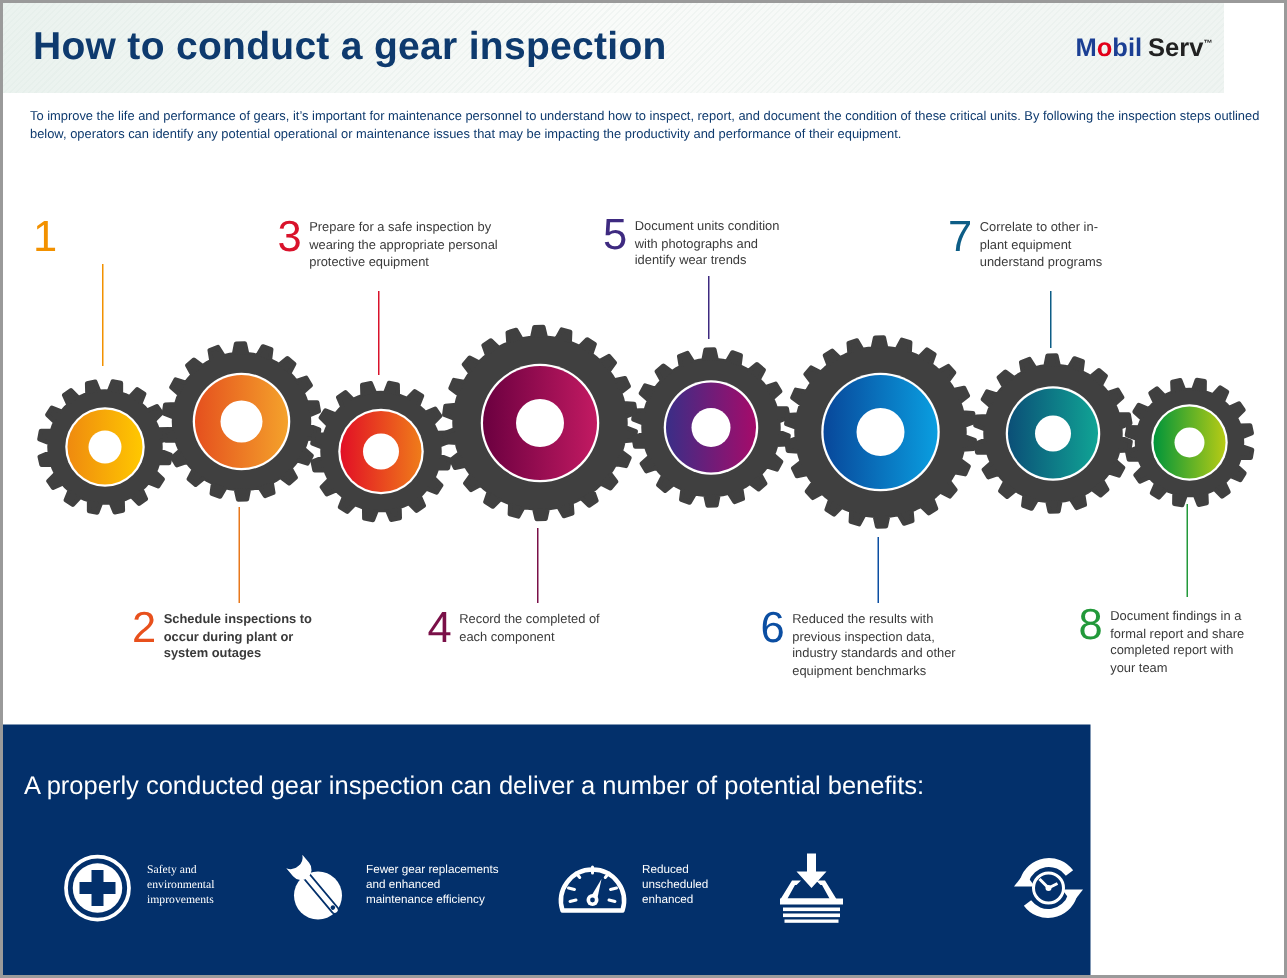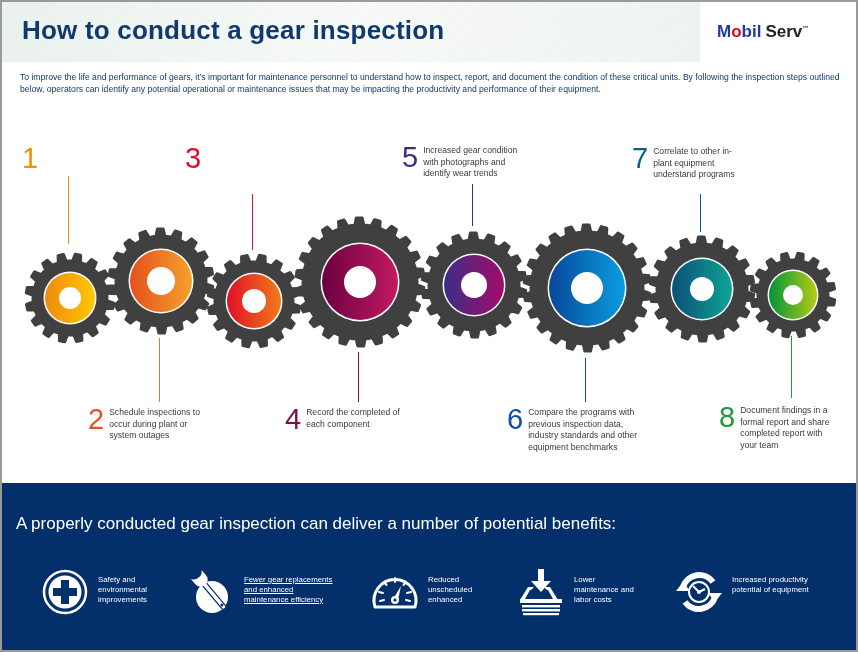--- a/index.html
+++ b/index.html
@@ -1,36 +1,36 @@
 <!DOCTYPE html>
 <html><head>
 <meta charset="utf-8">
 <style>
   * { box-sizing: border-box; margin: 0; padding: 0; }
   body { width: 858px; height: 652px; background: #9a9a9a; font-family: "Liberation Sans", sans-serif; overflow: hidden; position: relative; }
   .page { position: absolute; left: 2px; top: 2px; width: 854px; height: 648px; background: #ffffff; overflow: hidden; }
-  .header { position: absolute; left: 0; top: 0; width: 698px; height: 60px;
+  .header { position: absolute; left: 0; top: 0; width: 814px; height: 60px;
     background: repeating-linear-gradient(135deg, #eef3f0 0px, #eef3f0 1px, #f8faf8 1px, #f8faf8 3px);
     background-color: #f1f5f2; }
   .header-fade { position:absolute; left:0; top:0; width:100%; height:100%;
     background: linear-gradient(90deg, rgba(225,237,232,0.6), rgba(255,255,255,0.2) 50%, rgba(230,238,235,0.5)); }
   .title { position: absolute; left: 20px; top: 13px; font-size: 26px; font-weight: bold; color: #0e3a6e; letter-spacing: 0.2px; }
   .logo { position: absolute; left: 715px; top: 20px; font-size: 17px; font-weight: bold; white-space: nowrap; }
   .logo .m { color: #1b3f94; }
   .logo .o { color: #e2001a; }
   .logo .bil { color: #1b3f94; }
   .logo .serv { color: #222; font-weight: bold; margin-left: 4px; }
   .logo .tm { font-size: 6px; vertical-align: super; color:#222; }
   .intro { position: absolute; left: 18px; top: 69px; width: 820px; font-size: 8.6px; font-weight: normal; color: #0e3a6e; line-height: 12px; }
   .step { position: absolute; display: flex; align-items: flex-start; }
   .step .num { font-size: 29px; line-height: 26px; font-weight: normal; margin-right: 5px; font-family: "Liberation Sans", sans-serif; }
   .step .txt { font-size: 8.6px; color: #3a3a3a; line-height: 11.5px; padding-top: 1px; }
   .vline { position: absolute; width: 1px; }
   svg.gears { position: absolute; left: 0; top: 0; }
-  .footer { position: absolute; left: 0; top: 481px; width: 854px; height: 167px; background: #03306b; }
+  .footer { position: absolute; left: 0; top: 481px; width: 725px; height: 167px; background: #03306b; }
   .footer-title { position: absolute; left: 14px; top: 31px; font-size: 17px; color: #ffffff; }
   .benefit { position: absolute; top: 84px; display: flex; align-items: flex-start; }
   .benefit .ico { width: 50px; height: 50px; margin-right: 8px; }
   .benefit .btxt { font-size: 7.8px; color: #ffffff; line-height: 10px; padding-top: 8px; }
 </style>
 </head>
 <body>
 
 <div class="page">
 
@@ -144,69 +144,70 @@
   <div class="vline" style="left:470px; top:182px; height:42px; background:#3e2a80;"></div>
   <div class="vline" style="left:583px; top:356px; height:44px; background:#0b4ea2;"></div>
   <div class="vline" style="left:698px; top:192px; height:38px; background:#0d5d86;"></div>
   <div class="vline" style="left:789px; top:334px; height:62px; background:#22993a;"></div>
 
   <div class="step" style="left:20px; top:143px;">
     <span class="num" style="color:#f29100;">1</span>
   </div>
   <div class="step" style="left:86px; top:404px;">
     <span class="num" style="color:#e8501c;">2</span>
-    <span class="txt" style="width:100px;">Schedule inspections to occur during plant or system outages</span>
+    <span class="txt" style="width:100px;font-weight:bold;">Schedule inspections to occur during plant or system outages</span>
   </div>
   <div class="step" style="left:183px; top:143px;">
     <span class="num" style="color:#d9122b;">3</span>
+    <span class="txt" style="width:130px;">Prepare for a safe inspection by wearing the appropriate personal protective equipment</span>
   </div>
   <div class="step" style="left:283px; top:404px;">
     <span class="num" style="color:#7a1048;">4</span>
     <span class="txt" style="width:105px;">Record the completed of each component</span>
   </div>
   <div class="step" style="left:400px; top:142px;">
     <span class="num" style="color:#3e2a80;">5</span>
-    <span class="txt" style="width:110px;">Increased gear condition with photographs and identify wear trends</span>
+    <span class="txt" style="width:110px;">Document units condition with photographs and identify wear trends</span>
   </div>
   <div class="step" style="left:505px; top:404px;">
     <span class="num" style="color:#0b4ea2;">6</span>
-    <span class="txt" style="width:125px;">Compare the programs with previous inspection data, industry standards and other equipment benchmarks</span>
+    <span class="txt" style="width:125px;">Reduced the results with previous inspection data, industry standards and other equipment benchmarks</span>
   </div>
   <div class="step" style="left:630px; top:143px;">
     <span class="num" style="color:#0d5d86;">7</span>
     <span class="txt" style="width:95px;">Correlate to other in-plant equipment understand programs</span>
   </div>
   <div class="step" style="left:717px; top:402px;">
     <span class="num" style="color:#22993a;">8</span>
     <span class="txt" style="width:100px;">Document findings in a formal report and share completed report with your team</span>
   </div>
 
   <div class="footer">
     <div class="footer-title">A properly conducted gear inspection can deliver a number of potential benefits:</div>
 
-    <div class="benefit" style="left:38px;">
+    <div class="benefit" style="left:38px;font-family:Liberation Serif, serif;">
       <svg class="ico" viewBox="0 0 50 50">
         <circle cx="25" cy="25" r="21" fill="none" stroke="#fff" stroke-width="2.5"></circle>
         <circle cx="25" cy="25" r="16.5" fill="#fff"></circle>
         <path d="M21 13 h8 v8 h8 v8 h-8 v8 h-8 v-8 h-8 v-8 h8 z" fill="#03306b"></path>
       </svg>
       <span class="btxt" style="width:65px;">Safety and environmental improvements</span>
     </div>
 
     <div class="benefit" style="left:184px;">
       <svg class="ico" viewBox="0 0 50 50">
         <circle cx="26" cy="30" r="16" fill="#fff"></circle>
         <g transform="rotate(-40 25 25)">
           <rect x="22" y="6" width="6" height="40" rx="2" fill="#03306b"></rect>
           <rect x="23.2" y="6" width="3.6" height="40" rx="1.6" fill="#fff"></rect>
           <path d="M18 2 a8 8 0 0 0 14 0 v7 a7 7 0 0 1 -14 0 z" fill="#fff"></path>
           <circle cx="25" cy="42" r="1.5" fill="#03306b"></circle>
         </g>
       </svg>
-      <span class="btxt" style="width:95px;text-decoration:underline;">Fewer gear replacements and enhanced maintenance efficiency</span>
+      <span class="btxt" style="width:95px;">Fewer gear replacements and enhanced maintenance efficiency</span>
     </div>
 
     <div class="benefit" style="left:368px;">
       <svg class="ico" viewBox="0 0 50 50">
         <path d="M5 40 A21 21 0 1 1 45 40 Z" fill="none" stroke="#fff" stroke-width="3" stroke-linejoin="round"></path>
         <g stroke="#fff" stroke-width="2" stroke-linecap="round">
           <line x1="25" y1="11" x2="25" y2="15"></line>
           <line x1="14" y1="15" x2="16.5" y2="18"></line>
           <line x1="36" y1="15" x2="33.5" y2="18"></line>
           <line x1="9" y1="25" x2="13" y2="26"></line>
@@ -223,21 +224,20 @@
 
     <div class="benefit" style="left:514px;">
       <svg class="ico" viewBox="0 0 50 50">
         <path d="M22 2 h6 v12 h7 l-10 11 l-10 -11 h7 z" fill="#fff"></path>
         <path d="M4 33 L12 20 h6 l-3 3 h-1 l-5 9 h28 l-5 -9 h-1 l-3 -3 h6 l8 13 z" fill="#fff"></path>
         <rect x="4" y="32" width="42" height="4" fill="#fff"></rect>
         <rect x="6" y="38" width="38" height="2.4" fill="#fff"></rect>
         <rect x="6" y="42" width="38" height="2.4" fill="#fff"></rect>
         <rect x="7" y="46" width="36" height="2.2" fill="#fff"></rect>
       </svg>
-      <span class="btxt" style="width:60px;">Lower maintenance and labor costs</span>
     </div>
 
     <div class="benefit" style="left:672px;">
       <svg class="ico" viewBox="0 0 50 50">
         <path d="M9 20 A17 17 0 0 1 39 15" fill="none" stroke="#fff" stroke-width="6"></path>
         <path d="M41 30 A17 17 0 0 1 11 35" fill="none" stroke="#fff" stroke-width="6"></path>
         <path d="M2 24 L9 15 L16 24 Z" fill="#fff"></path>
         <path d="M48 26 L41 35 L34 26 Z" fill="#fff"></path>
         <circle cx="25" cy="25" r="10" fill="none" stroke="#fff" stroke-width="2"></circle>
         <line x1="25" y1="25" x2="19" y2="19" stroke="#fff" stroke-width="2"></line>

